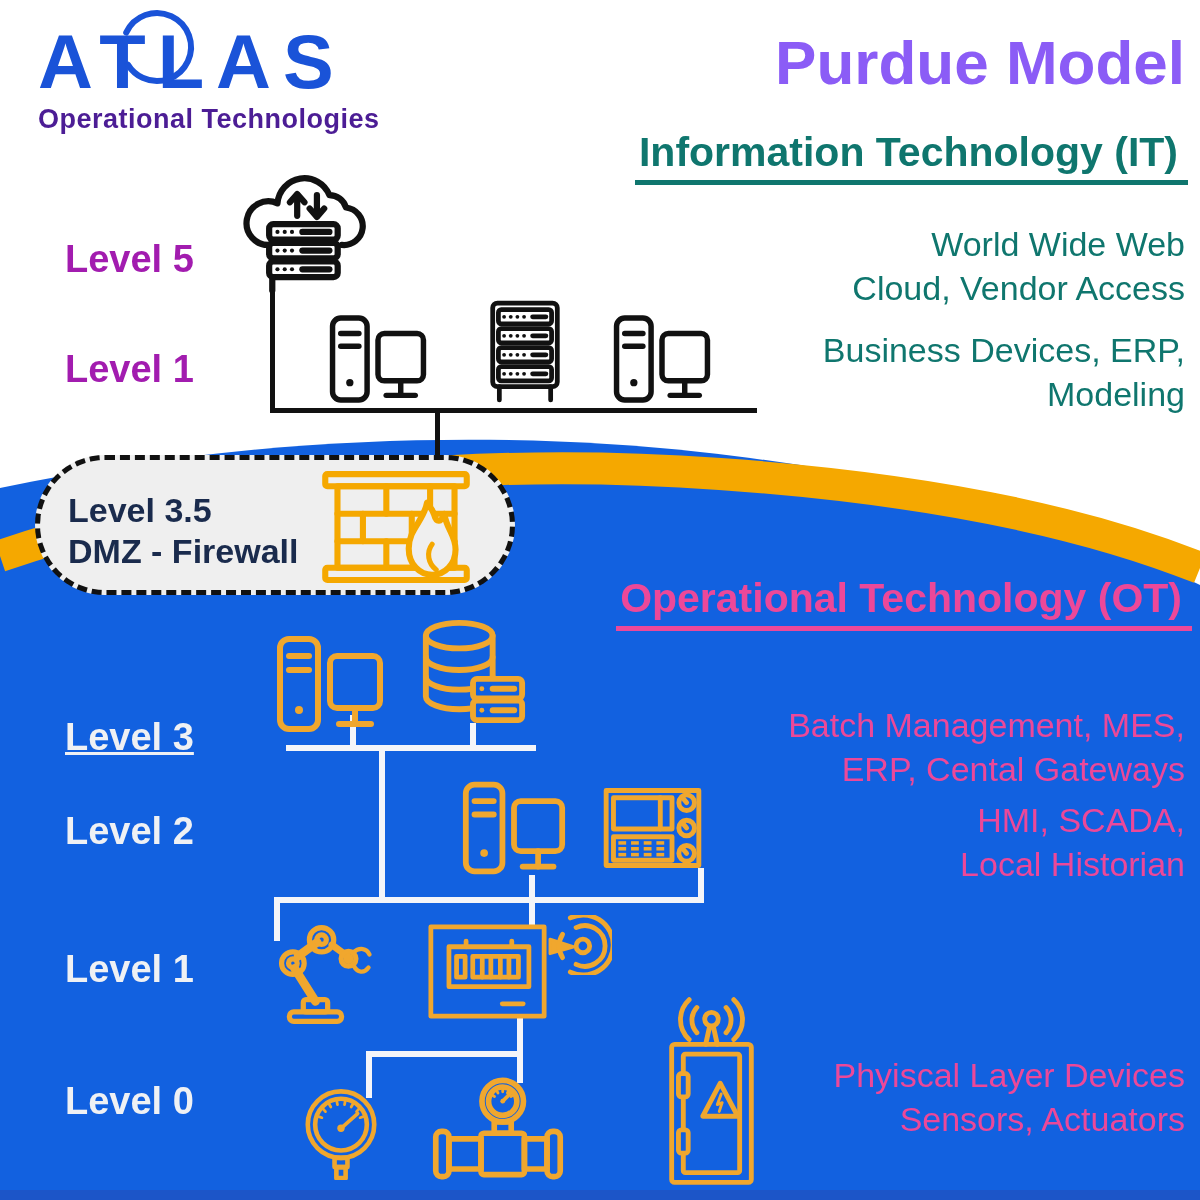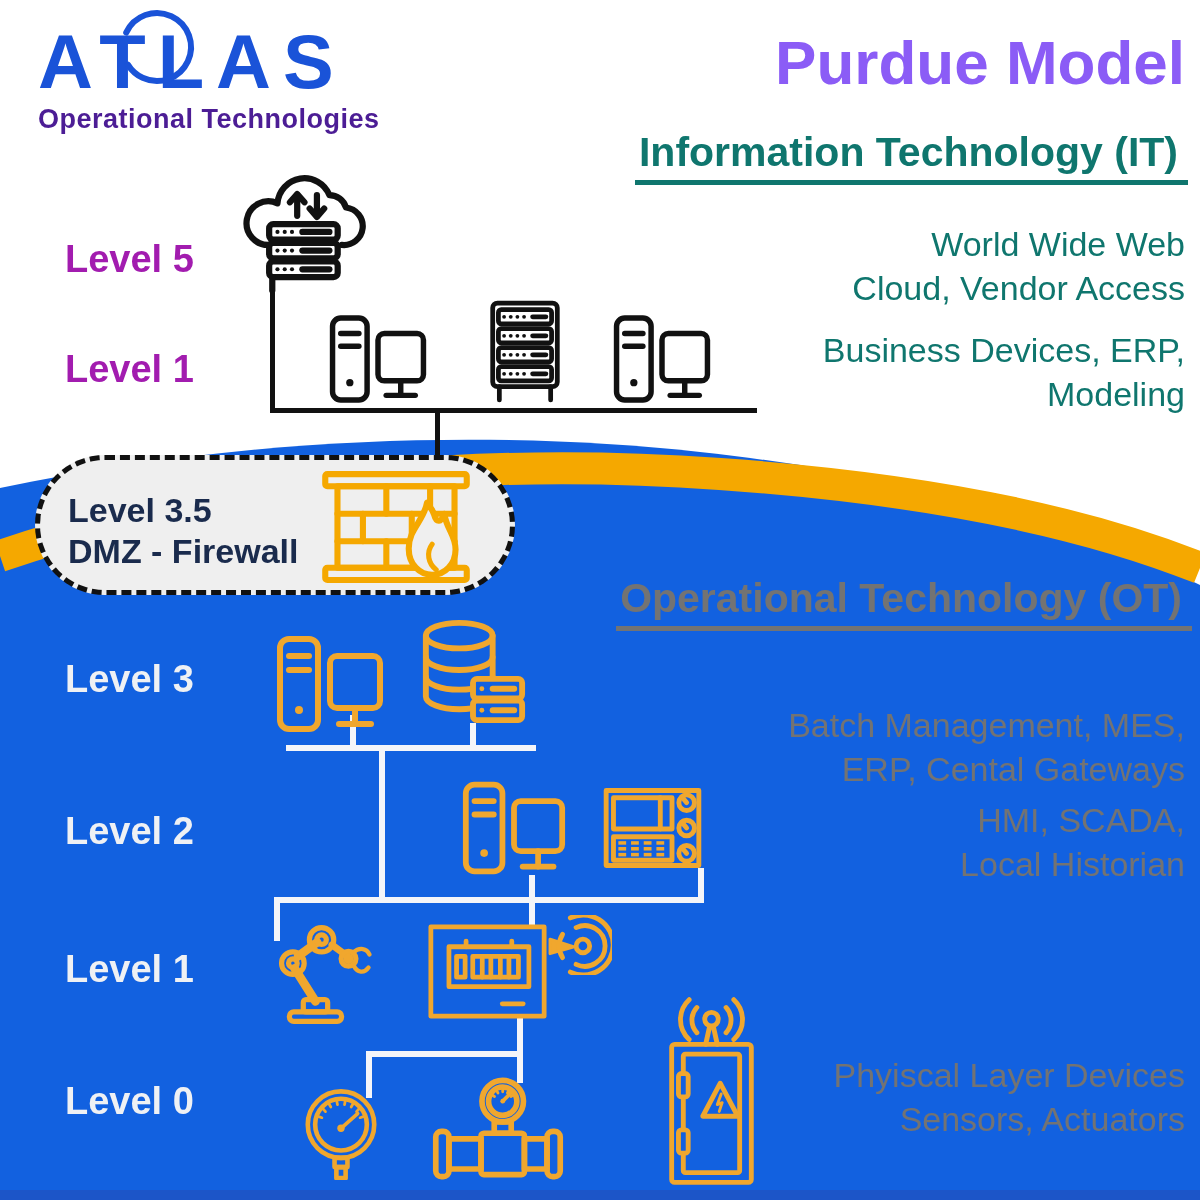--- a/index.html
+++ b/index.html
@@ -9,21 +9,21 @@
   
   #bg-svg{position:absolute;left:0;top:0;width:1200px;height:1200px;}
   
   .logo-name{font-size:76px;font-weight:bold;color:#1A53D8;letter-spacing:12px;line-height:1;}
   .logo-tagline{font-size:27px;font-weight:600;color:#4c1d95;letter-spacing:.5px;margin-top:4px;}
   
   .main-title{font-size:62px;font-weight:bold;color:#8b5cf6;line-height:1;}
   .zone-heading{font-size:41px;font-weight:bold;line-height:1;
                 display:inline-block;border-bottom:5px solid currentColor;padding:0 10px 7px 4px;}
   .it-col{color:#0f766e;}
-  .ot-col{color:#737373;}
+  .ot-col{color:#ec4899;}
   
   .level-label{font-size:38px;font-weight:bold;line-height:1;}
   .lvl-navy{color:#a21caf;text-align:center;}
   .lvl-white{color:#EFF1F4;}
   
   .desc{font-size:34px;line-height:1.3;text-align:right;}
   
   #dmz-pill{left:35px;top:455px;width:480px;height:140px;background:#EFEFEF;
             border:5px dashed #111;border-radius:72px;box-sizing:border-box;}
   .dmz-text{position:absolute;left:28px;top:30px;font-size:34px;font-weight:bold;
@@ -355,21 +355,21 @@
         <svg>
           <use href="#sym-firewall"></use>
         </svg>
       </div>
   </div>
 
   <div class="abs" style="right:8px;top:578px;">
     <span class="zone-heading ot-col">Operational Technology (OT)</span>
   </div>
 
-  <div class="abs level-label lvl-white" style="left:65px;top:660px;">Level 3</div>
+  <div class="abs level-label lvl-white" style="left:65px;top:718px;text-decoration:underline;">Level 3</div>
   <div class="abs level-label lvl-white" style="left:65px;top:812px;">Level 2</div>
   <div class="abs level-label lvl-white" style="left:65px;top:950px;">Level 1</div>
   <div class="abs level-label lvl-white" style="left:65px;top:1082px;">Level 0</div>
 
   <div class="abs desc ot-col" style="right:15px;top:662px;margin-top:41px;">
     <div>Batch Management, MES,</div>
     <div>ERP, Cental Gateways</div>
   </div>
   <div class="abs desc ot-col" style="right:15px;top:798px;">
     <div>HMI, SCADA,</div>

